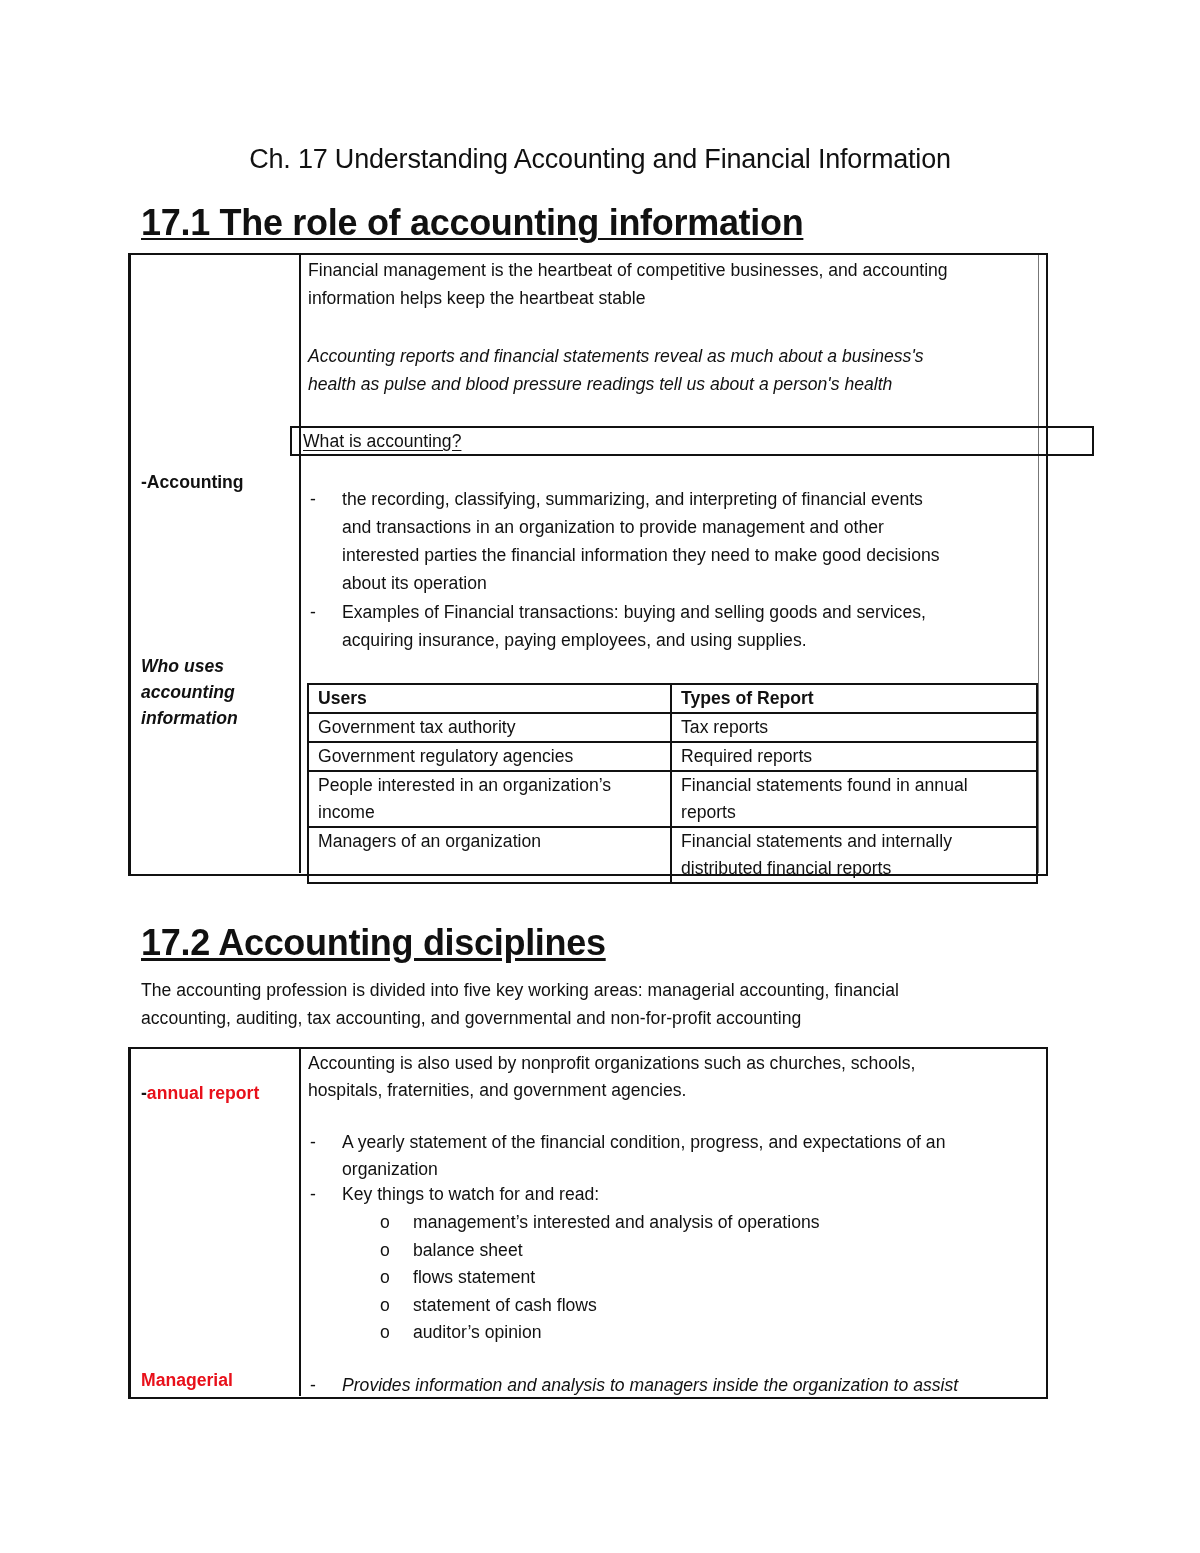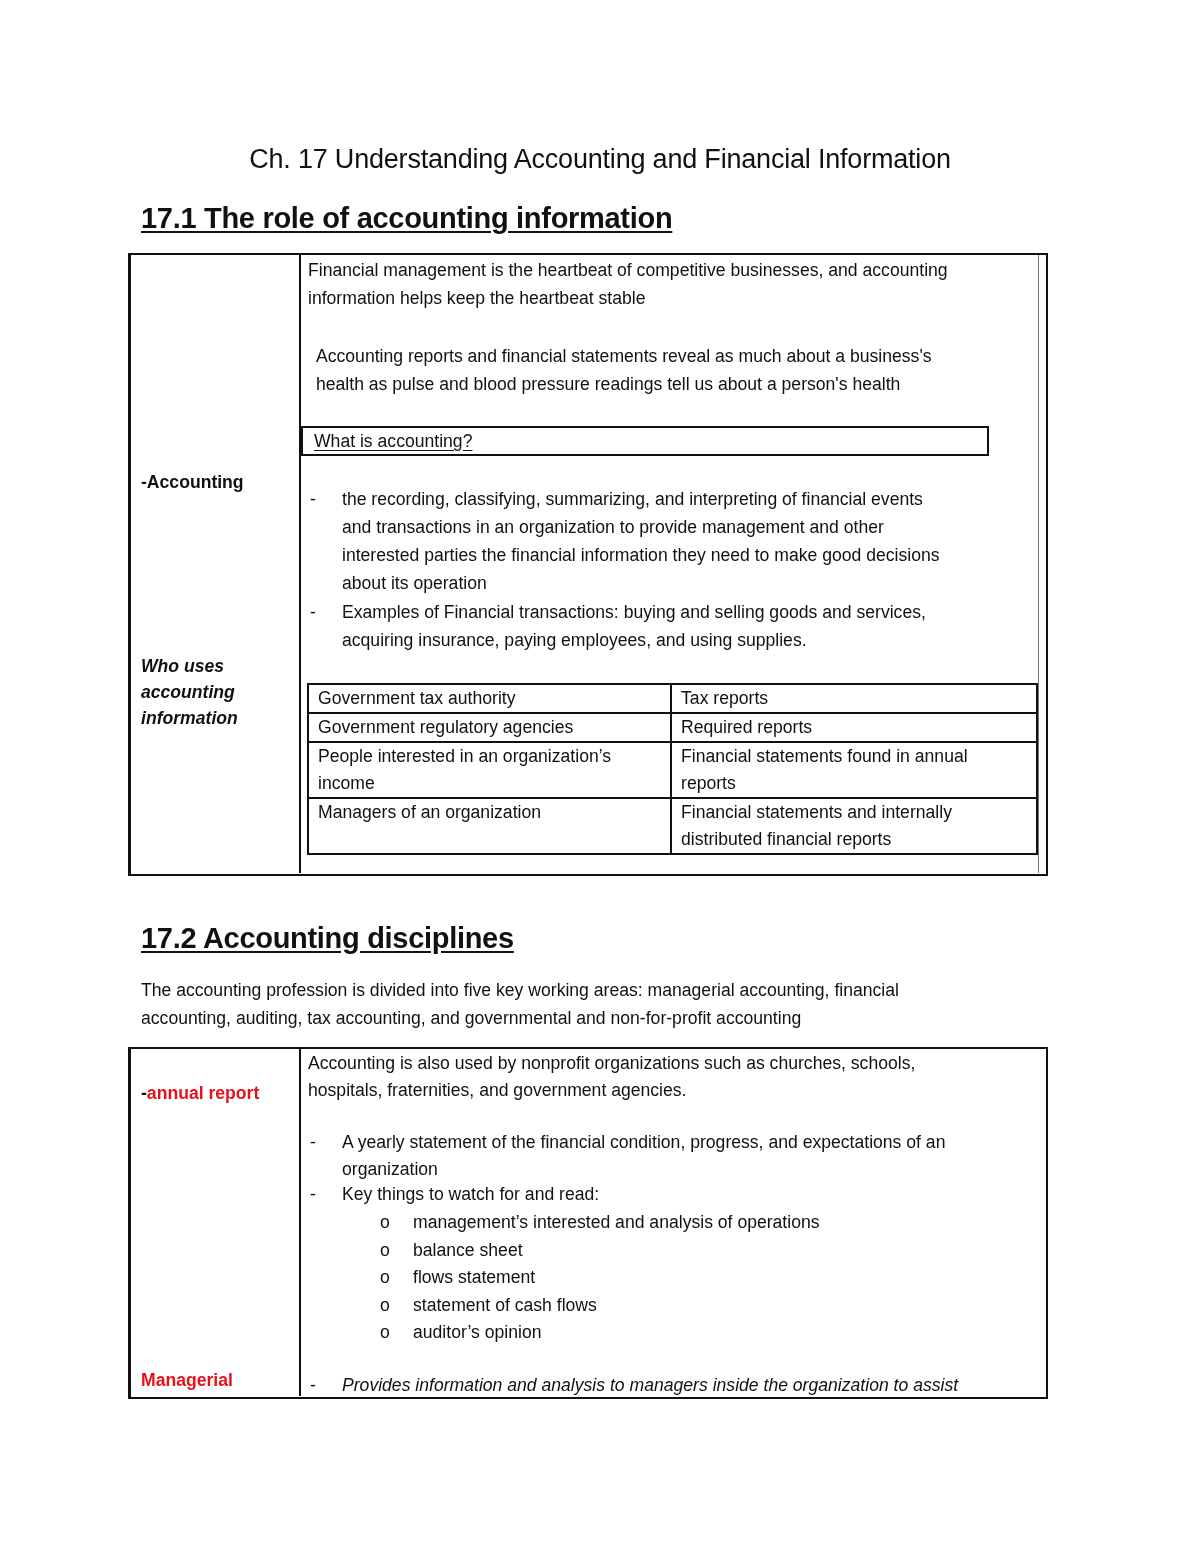--- a/index.html
+++ b/index.html
@@ -1,20 +1,20 @@
 <!DOCTYPE html>
 <html><head>
 <meta charset="utf-8">
 <style>
   html, body { margin:0; padding:0; background:#ffffff; }
   body { width:1200px; height:1553px; position:relative; overflow:hidden;
          font-family:"Liberation Sans", "DejaVu Sans", sans-serif; color:#111; }
   .abs { position:absolute; }
   .title { left:0; width:1200px; top:144px; text-align:center; font-size:27px; font-weight:normal; color:#111; letter-spacing:-0.2px; }
-  .h2 { left:141px; font-size:29px; font-weight:bold; text-decoration:underline; text-underline-offset:3px; text-decoration-thickness:2px; color:#111; letter-spacing:-0.3px; }
+  .h2 { left:141px; font-size:36px; font-weight:bold; text-decoration:underline; text-underline-offset:3px; text-decoration-thickness:2px; color:#111; letter-spacing:-0.3px; }
   .body-text { font-size:17.6px; line-height:28px; color:#111; }
   .tbl { border:2.5px solid #111; border-left-width:3px; box-sizing:border-box; }
   .vline { width:1.5px; background:#111; }
   .cell-text { font-size:17.6px; line-height:28px; }
   .bold { font-weight:bold; }
   .red { color:#e8101a; }
   .box { border:2px solid #111; box-sizing:border-box; }
   .inner-tbl { border-collapse:collapse; position:absolute; }
   .inner-tbl td { border:2px solid #111; padding:0 9px; vertical-align:top; font-size:17.6px; line-height:27px; }
   .dash { position:absolute; font-size:17.6px; line-height:28px; }
@@ -38,26 +38,26 @@
 <div class="abs cell-text bold" style="left:141px; top:653px; line-height:26px;font-style:italic;">
   <div>Who uses</div>
   <div>accounting</div>
   <div>information</div>
 </div>
 
 <div class="abs cell-text" style="left:308px; top:256px;">
   <div>Financial management is the heartbeat of competitive businesses, and accounting</div>
   <div>information helps keep the heartbeat stable</div>
 </div>
-<div class="abs cell-text" style="left:316px; top:342px;">
+<div class="abs cell-text" style="left:308px; top:342px;font-style:italic;">
   <div>Accounting reports and financial statements reveal as much about a business's</div>
   <div>health as pulse and blood pressure readings tell us about a person's health</div>
 </div>
 
-<div class="abs box" style="left:301px; top:426px; width:688px; height:30px;">
+<div class="abs box" style="left:290px; top:426px; width:804px; height:30px;">
   <span class="abs cell-text" style="left:11px; top:-1px; line-height:28px;"><u class="under">What is accounting?</u></span>
 </div>
 
 <div class="dash" style="left:310px; top:485px;">-</div>
 <div class="abs cell-text" style="left:342px; top:485px;">
   <div>the recording, classifying, summarizing, and interpreting of financial events</div>
   <div>and transactions in an organization to provide management and other</div>
   <div>interested parties the financial information they need to make good decisions</div>
   <div>about its operation</div>
 </div>
@@ -66,20 +66,24 @@
   <div>Examples of Financial transactions: buying and selling goods and services,</div>
   <div>acquiring insurance, paying employees, and using supplies.</div>
 </div>
 
 <table class="inner-tbl" style="left:307px; top:683px; width:731px;">
   <colgroup>
       <col style="width:364px">
       <col style="width:367px">
     </colgroup>
   <tbody>
+      <tr>
+    <td class="bold" style="height:25px;">Users</td>
+    <td class="bold">Types of Report</td>
+  </tr>
   <tr>
     <td style="height:25px;border-radius:13px;">Government tax authority</td>
     <td>Tax reports</td>
   </tr>
   <tr>
     <td style="height:25px;">Government regulatory agencies</td>
     <td>Required reports</td>
   </tr>
   <tr>
     <td style="height:52px;">People interested in an organization’s income</td>

